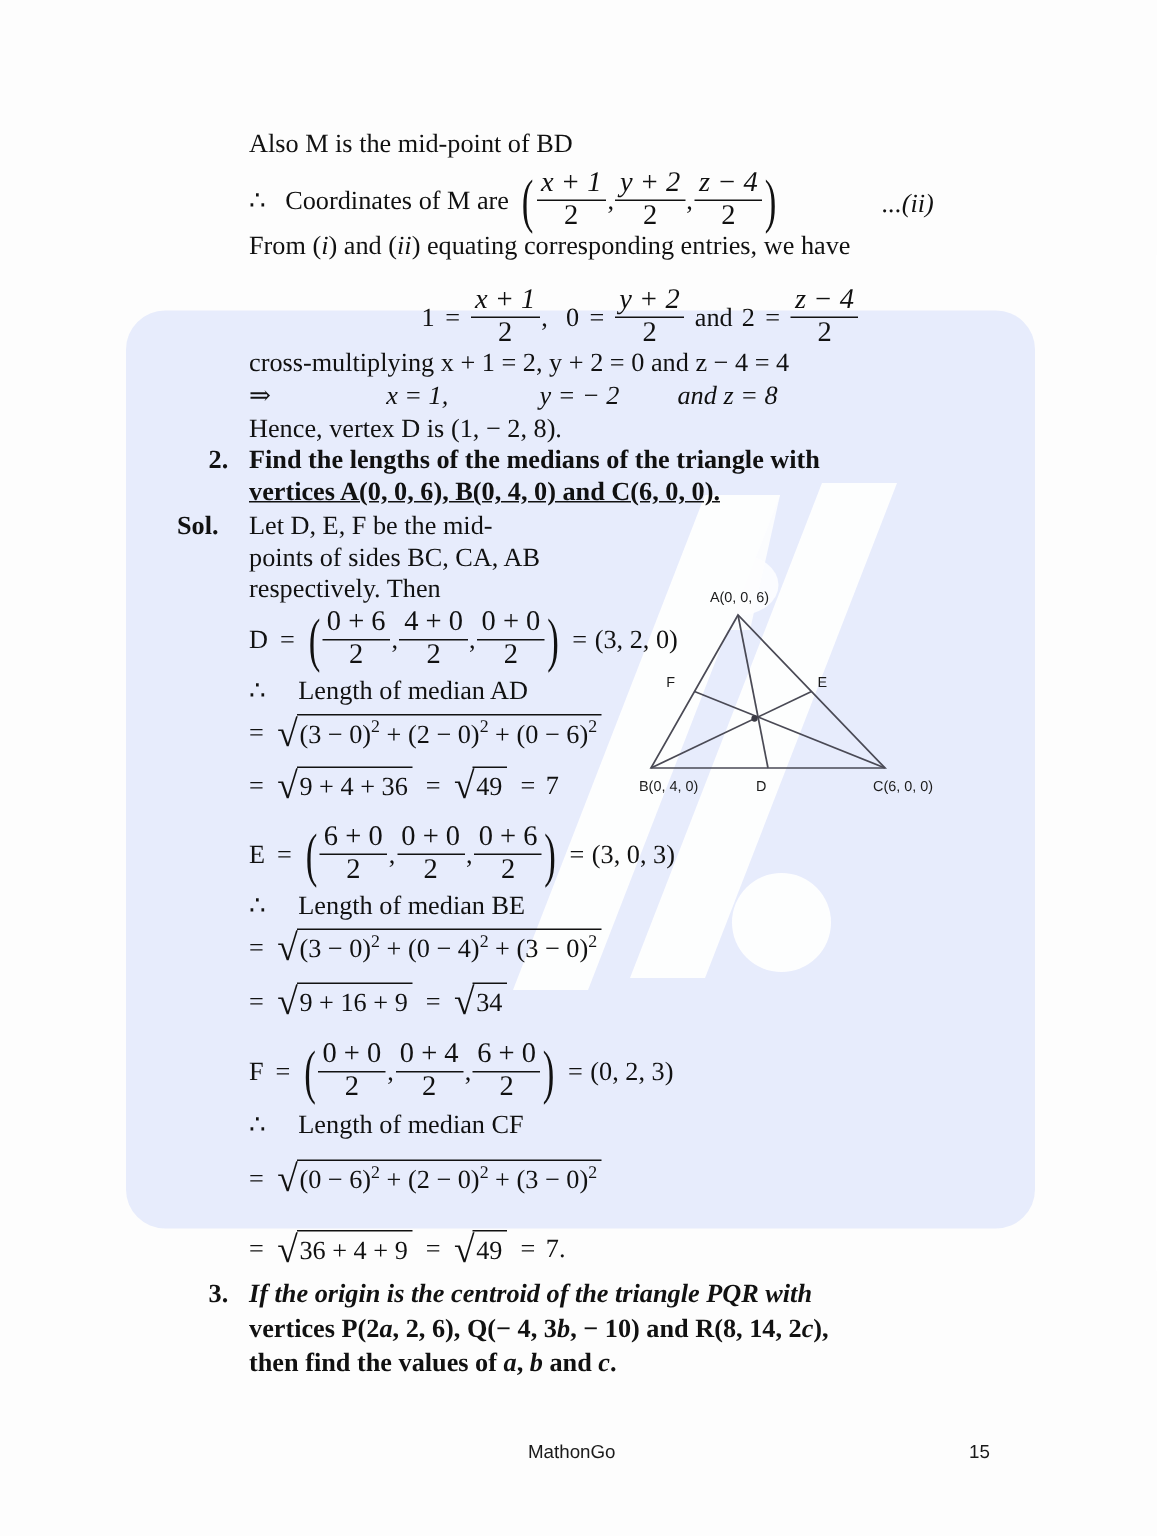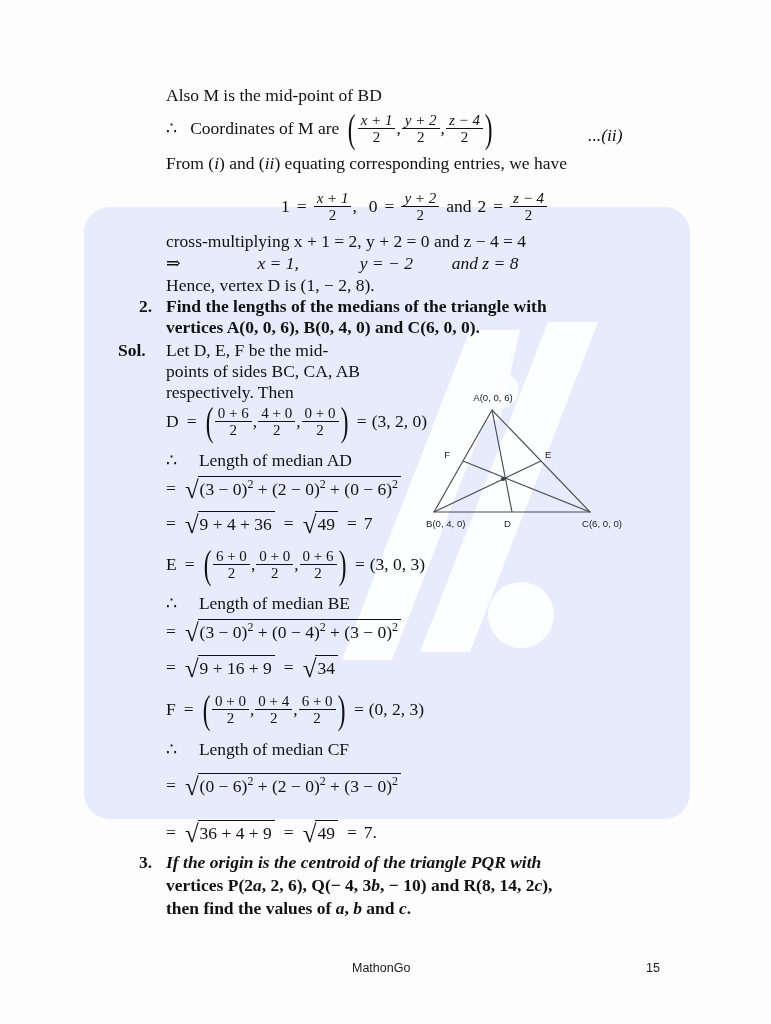--- a/index.html
+++ b/index.html
@@ -76,21 +76,21 @@
   
   .math { font-size: 17.5px; white-space: nowrap; display: inline-flex;
           align-items: center; }
   .mi { font-style: italic; }
   .frac {
     display: inline-flex;
     flex-direction: column;
     align-items: center;
     vertical-align: middle;
     margin: 0 1px;
-    font-size: 15px;
+    font-size: 19px;
     line-height: 1.08;
   }
   .frac .num { padding: 0 3px; border-bottom: 1.2px solid #111; }
   .frac .den { padding: 0 3px; }
 
   .paren {
     display: inline-block;
     font-size: 40px;
     line-height: 0.62;
     font-weight: 300;
@@ -242,21 +242,21 @@
       <span class="sp" style="width:52px"></span>
       <span class="it">y = − 2</span>
       <span class="sp" style="width:30px"></span>
       <span class="it">and z = 8</span>
     </div>
 
     <div class="blk txt" style="left:166px; top:274px;">Hence, vertex D is (1, − 2, 8).</div>
 
     <div class="blk txt bold" style="left:139px; top:295px;">2.</div>
     <div class="blk txt bold" style="left:166px; top:295px;text-align:center;">Find the lengths of the medians of the triangle with</div>
-    <div class="blk txt bold" style="left:166px; top:316px;">vertices A(0, 0, 6), B(0, 4, 0) and C(6, 0, 0).</div>
+    <div class="blk txt bold" style="left:166px; top:316px;text-decoration:underline;">vertices A(0, 0, 6), B(0, 4, 0) and C(6, 0, 0).</div>
 
     <div class="blk txt bold" style="left:118px; top:339px;">Sol.</div>
     <div class="blk txt" style="left:166px; top:339px;">Let D, E, F be the mid-</div>
     <div class="blk txt" style="left:166px; top:360px;">points of sides BC, CA, AB</div>
     <div class="blk txt" style="left:166px; top:381px;">respectively. Then</div>
 
     <div class="blk" style="left:166px; top:405px;">
       <span class="math">
         <span>D</span>
         <span class="sp" style="width:8px"></span>

